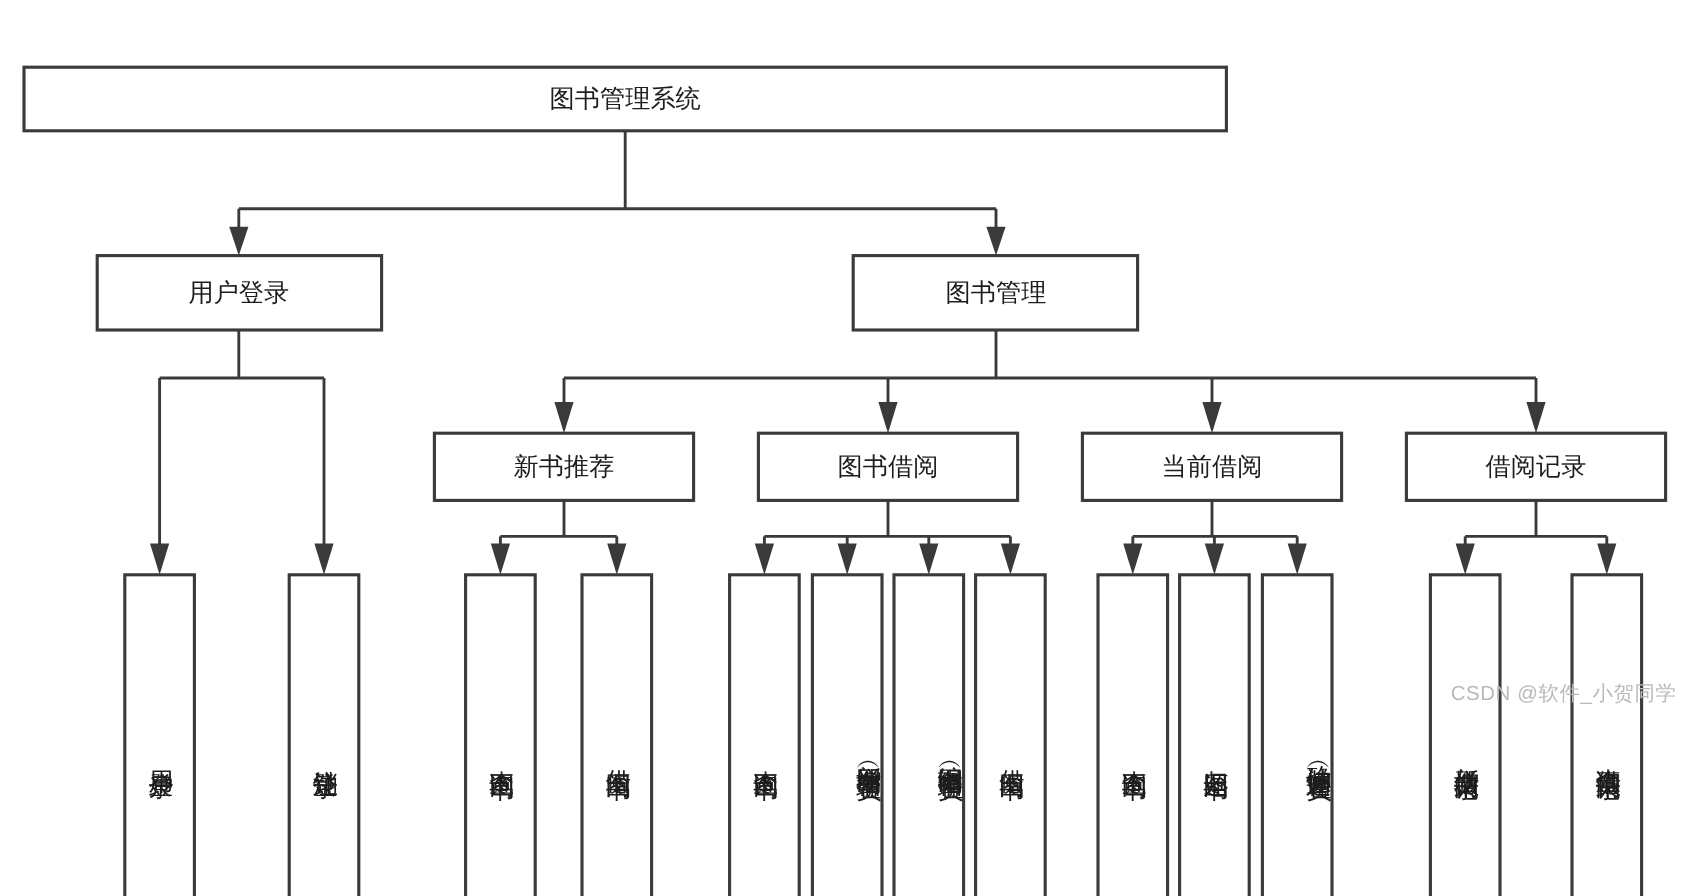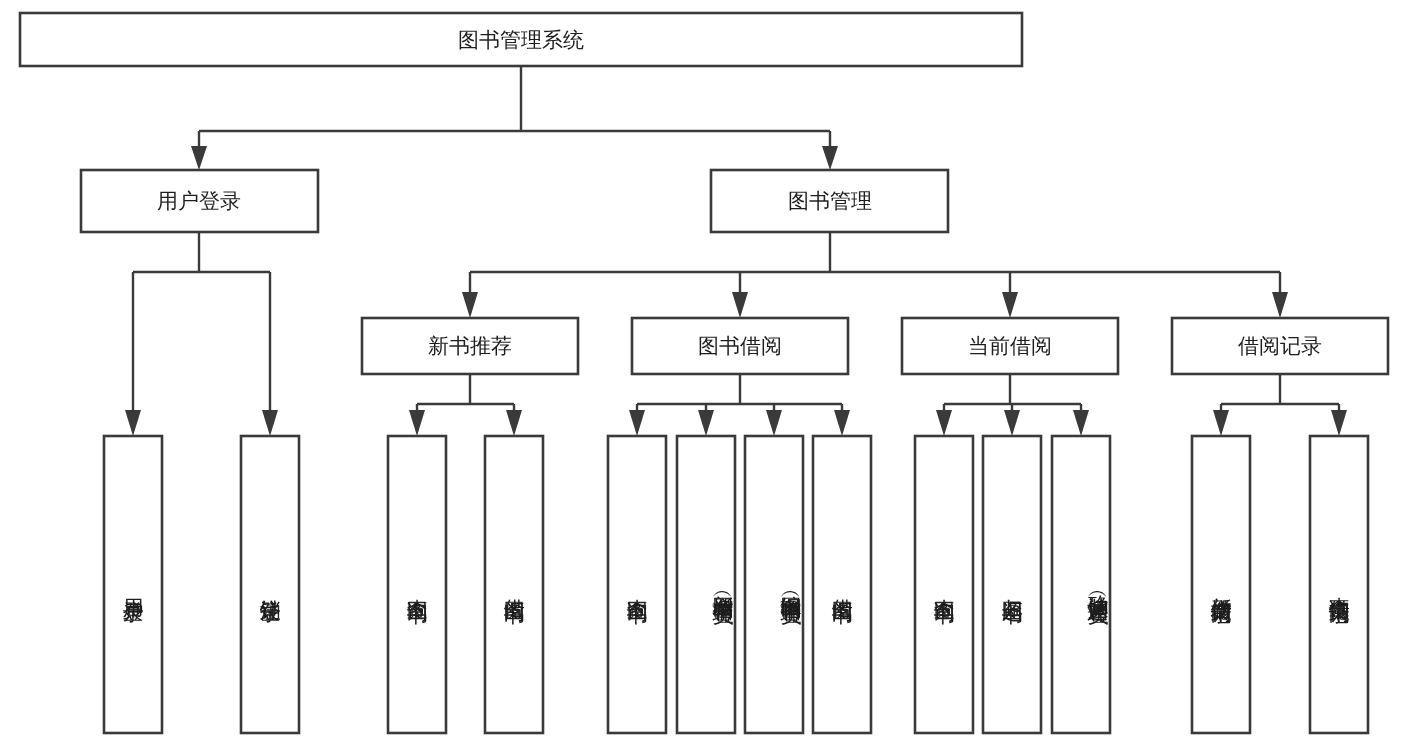--- a/index.html
+++ b/index.html
@@ -11,20 +11,21 @@
     width: 1405px;
     height: 747px;
     font-family: "Liberation Sans", "DejaVu Sans", sans-serif;
     overflow: hidden;
   }
   #diagram-root {
     position: relative;
     width: 1405px;
     height: 550px;
     background: #ffffff;
+    margin-top: 43px;
   }
   svg.flow {
     position: absolute;
     top: 0;
     left: 0;
     width: 1405px;
     height: 747px;
   }
   .node-box {
     fill: #ffffff;
@@ -197,14 +198,15 @@
   <div class="vlabel" style="left:608px; top:436px; width:58px; height:297px;">查询图书</div>
   <div class="vlabel" style="left:677px; top:442px; width:58px; height:285px; align-items:flex-start;">新增图书（管理员）</div>
   <div class="vlabel" style="left:745px; top:442px; width:58px; height:285px; align-items:flex-start;">编辑图书（管理员）</div>
   <div class="vlabel" style="left:813px; top:436px; width:58px; height:297px;">借阅图书</div>
   <div class="vlabel" style="left:915px; top:436px; width:58px; height:297px;">查询图书</div>
   <div class="vlabel" style="left:983px; top:436px; width:58px; height:297px;">归还图书</div>
   <div class="vlabel" style="left:1052px; top:442px; width:58px; height:285px; align-items:flex-start;">确认归还（管理员）</div>
   <div class="vlabel" style="left:1192px; top:436px; width:58px; height:297px;">新增借阅记录</div>
   <div class="vlabel" style="left:1310px; top:436px; width:58px; height:297px;">查询借阅记录</div>
 
+  <div class="watermark">CSDN @软件_小贺同学</div>
 
 </div>
 
 </body></html>

